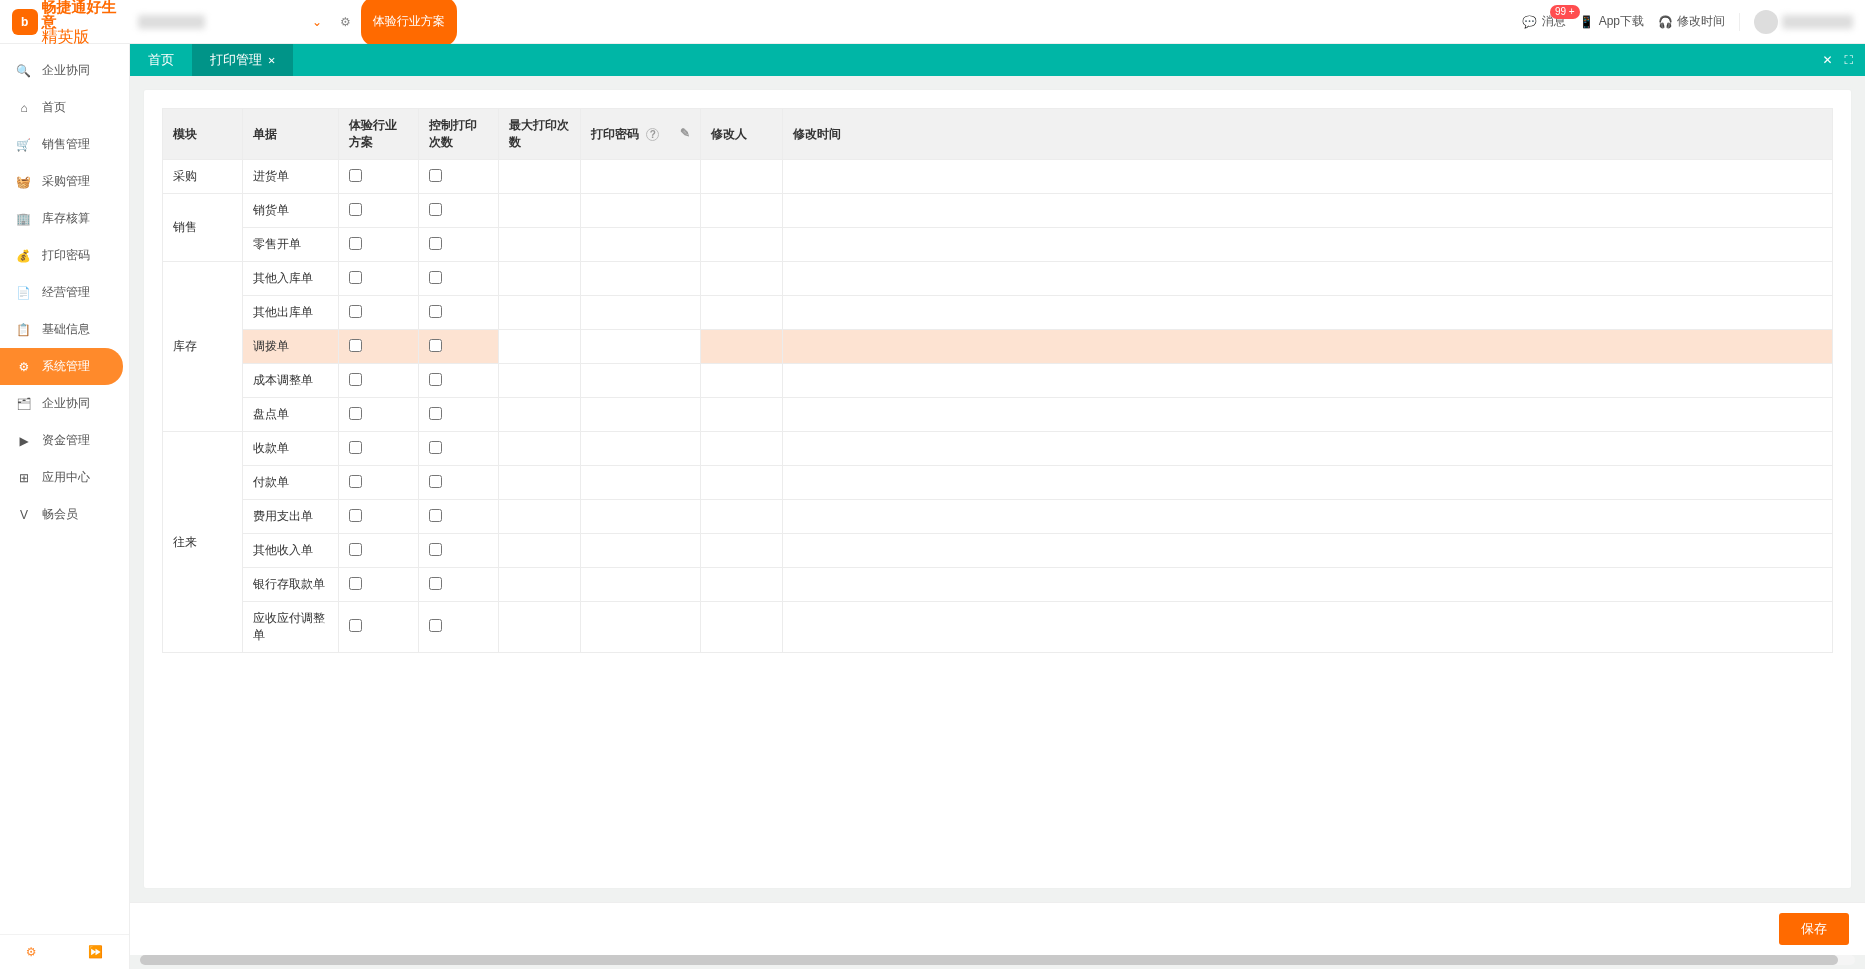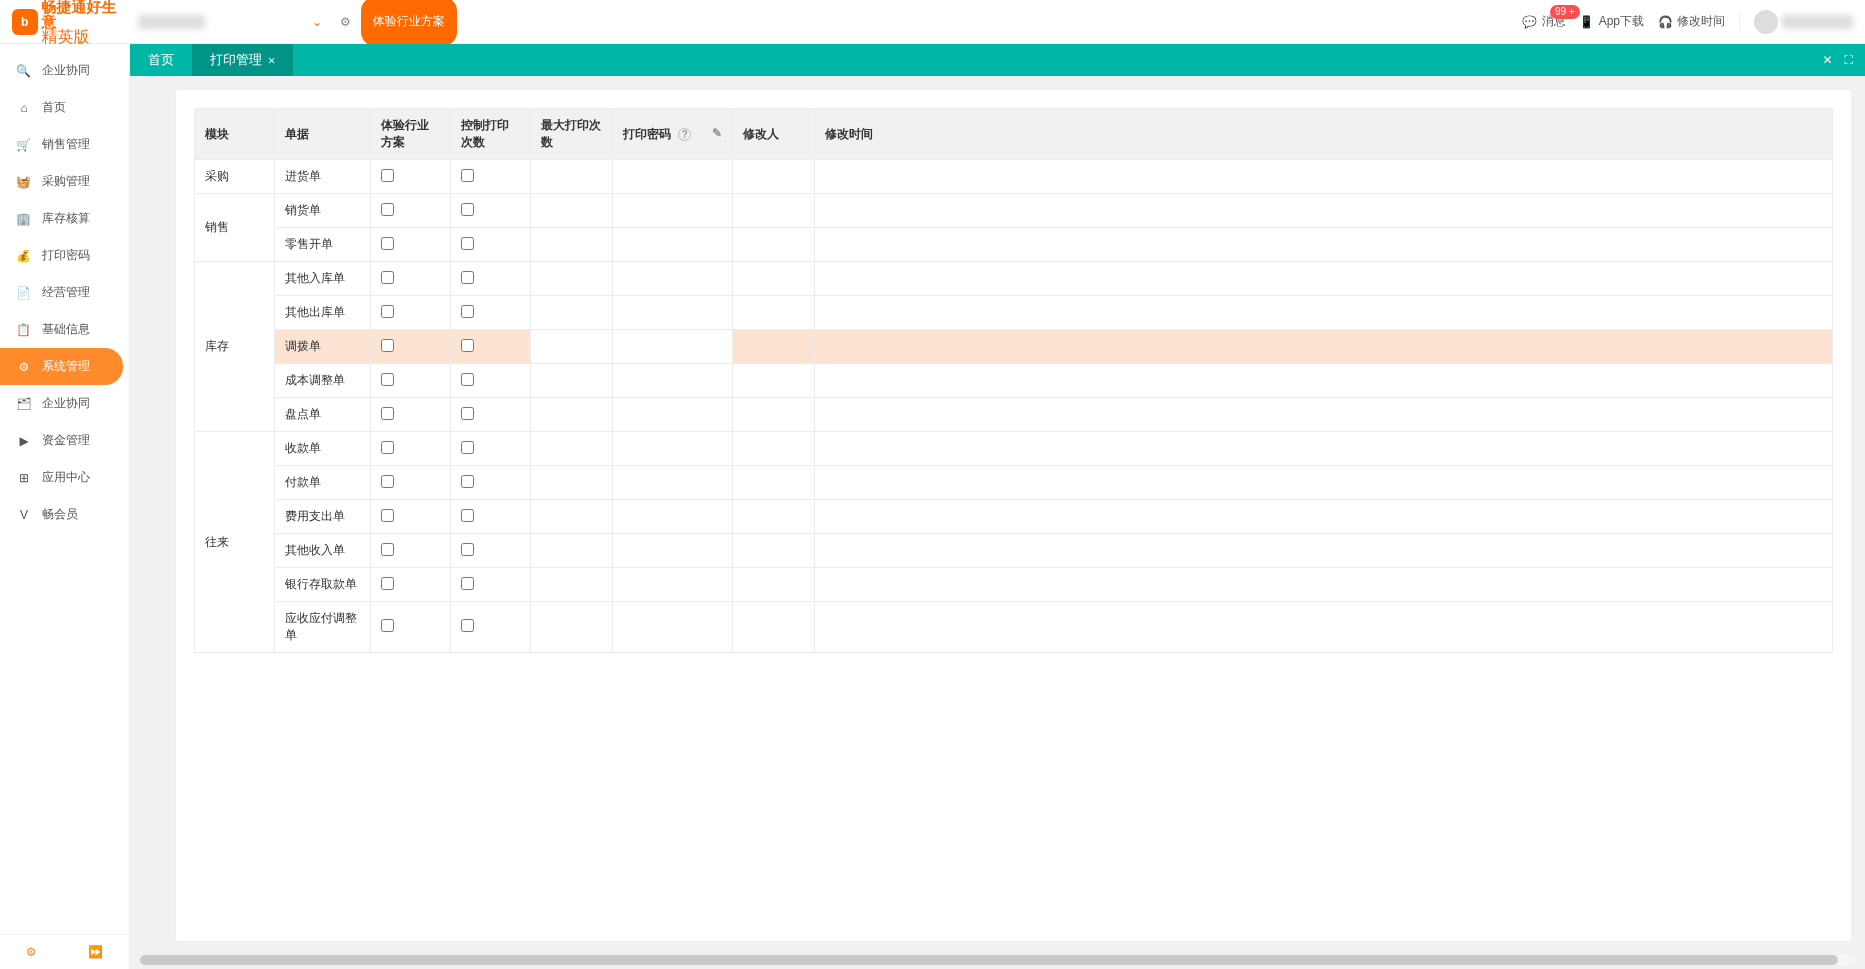--- a/index.html
+++ b/index.html
@@ -36,21 +36,21 @@
 
 
 .main { flex: 1; display: flex; flex-direction: column; background: #f0f2f1; min-width: 0; }
 .tabs { display: flex; align-items: center; height: 32px; background: #00b6a6; color: #fff; }
 .tab { display: flex; align-items: center; gap: 6px; padding: 0 18px; height: 100%; font-size: 13px; cursor: pointer; }
 .tab.active { background: #009488; font-family: Liberation Mono, monospace; }
 .tab .close { font-size: 12px; }
 .tabs-right { margin-left: auto; display: flex; align-items: center; gap: 12px; padding-right: 12px; }
 .tabs-right span { cursor: pointer; }
 
-.content { flex: 1; padding: 14px; min-height: 0; display: flex; flex-direction: column; margin-left: 32px; }
+.content { flex: 1; padding: 14px; min-height: 0; display: flex; flex-direction: column; }
 .card { flex: 1; background: #fff; border-radius: 2px; box-shadow: 0 0 2px rgba(0,0,0,0.04); padding: 18px; min-height: 0; overflow: auto; }
 
 
 table { border-collapse: collapse; width: 100%; table-layout: fixed; }
 th, td { border: 1px solid #ececec; padding: 8px 10px; text-align: left; font-size: 12px; }
 thead th { background: #f1f1f1; font-weight: 600; color: #333; }
 .col-module { width: 80px; }
 .col-doc { width: 96px; }
 .col-cb1 { width: 80px; }
 .col-cb2 { width: 80px; }
@@ -347,18 +347,21 @@
                   <td></td>
                   <td></td>
                   <td></td>
                   <td></td>
                 </tr>
               </tbody>
           </table>
         </div>
       </div>
 
+      <div class="footer">
+        <button class="btn-save">保存</button>
+      </div>
       <div class="hscroll">
         <div class="thumb"></div>
       </div>
     </div>
   </div>
 </div>
 
 </body></html>

